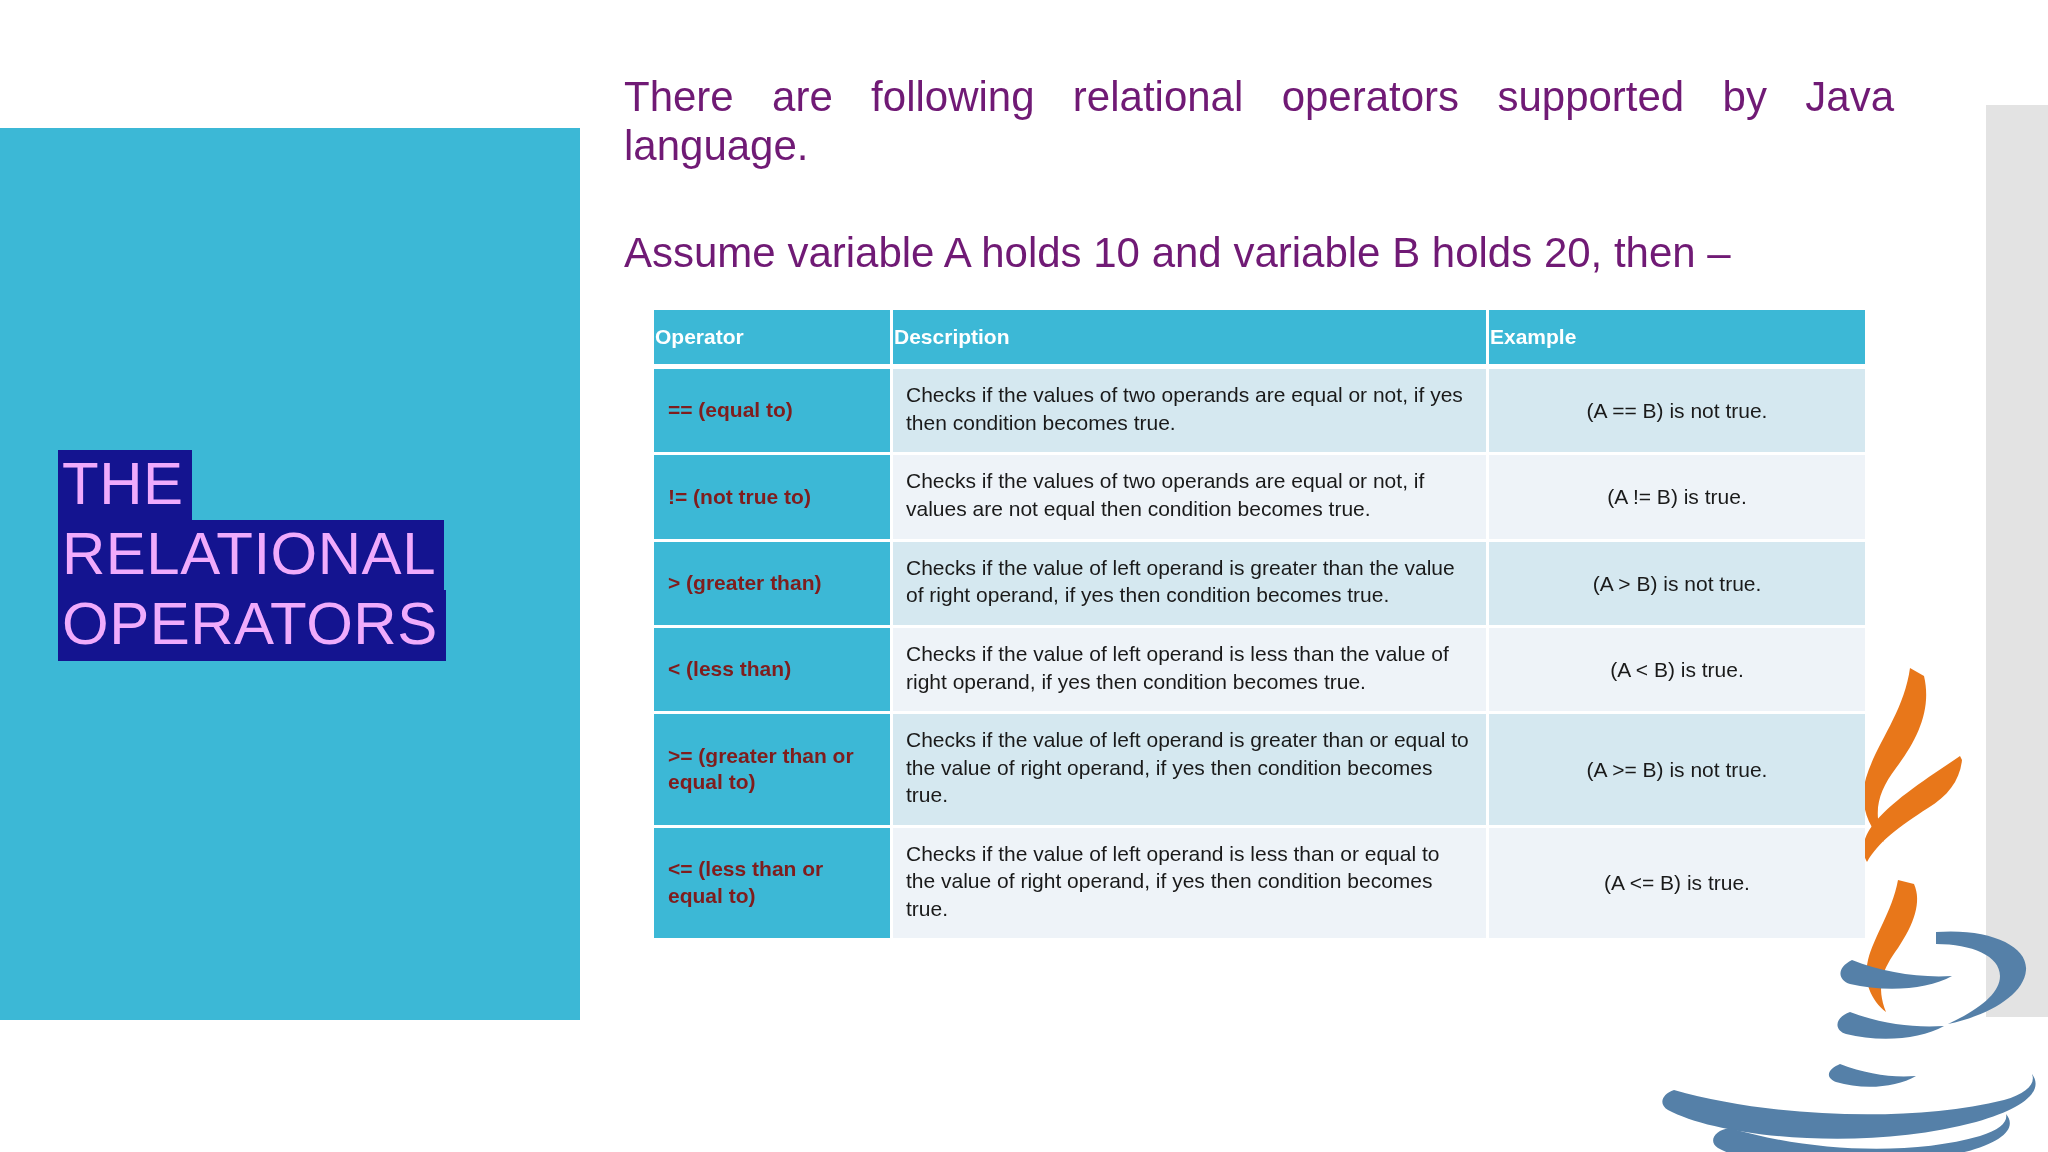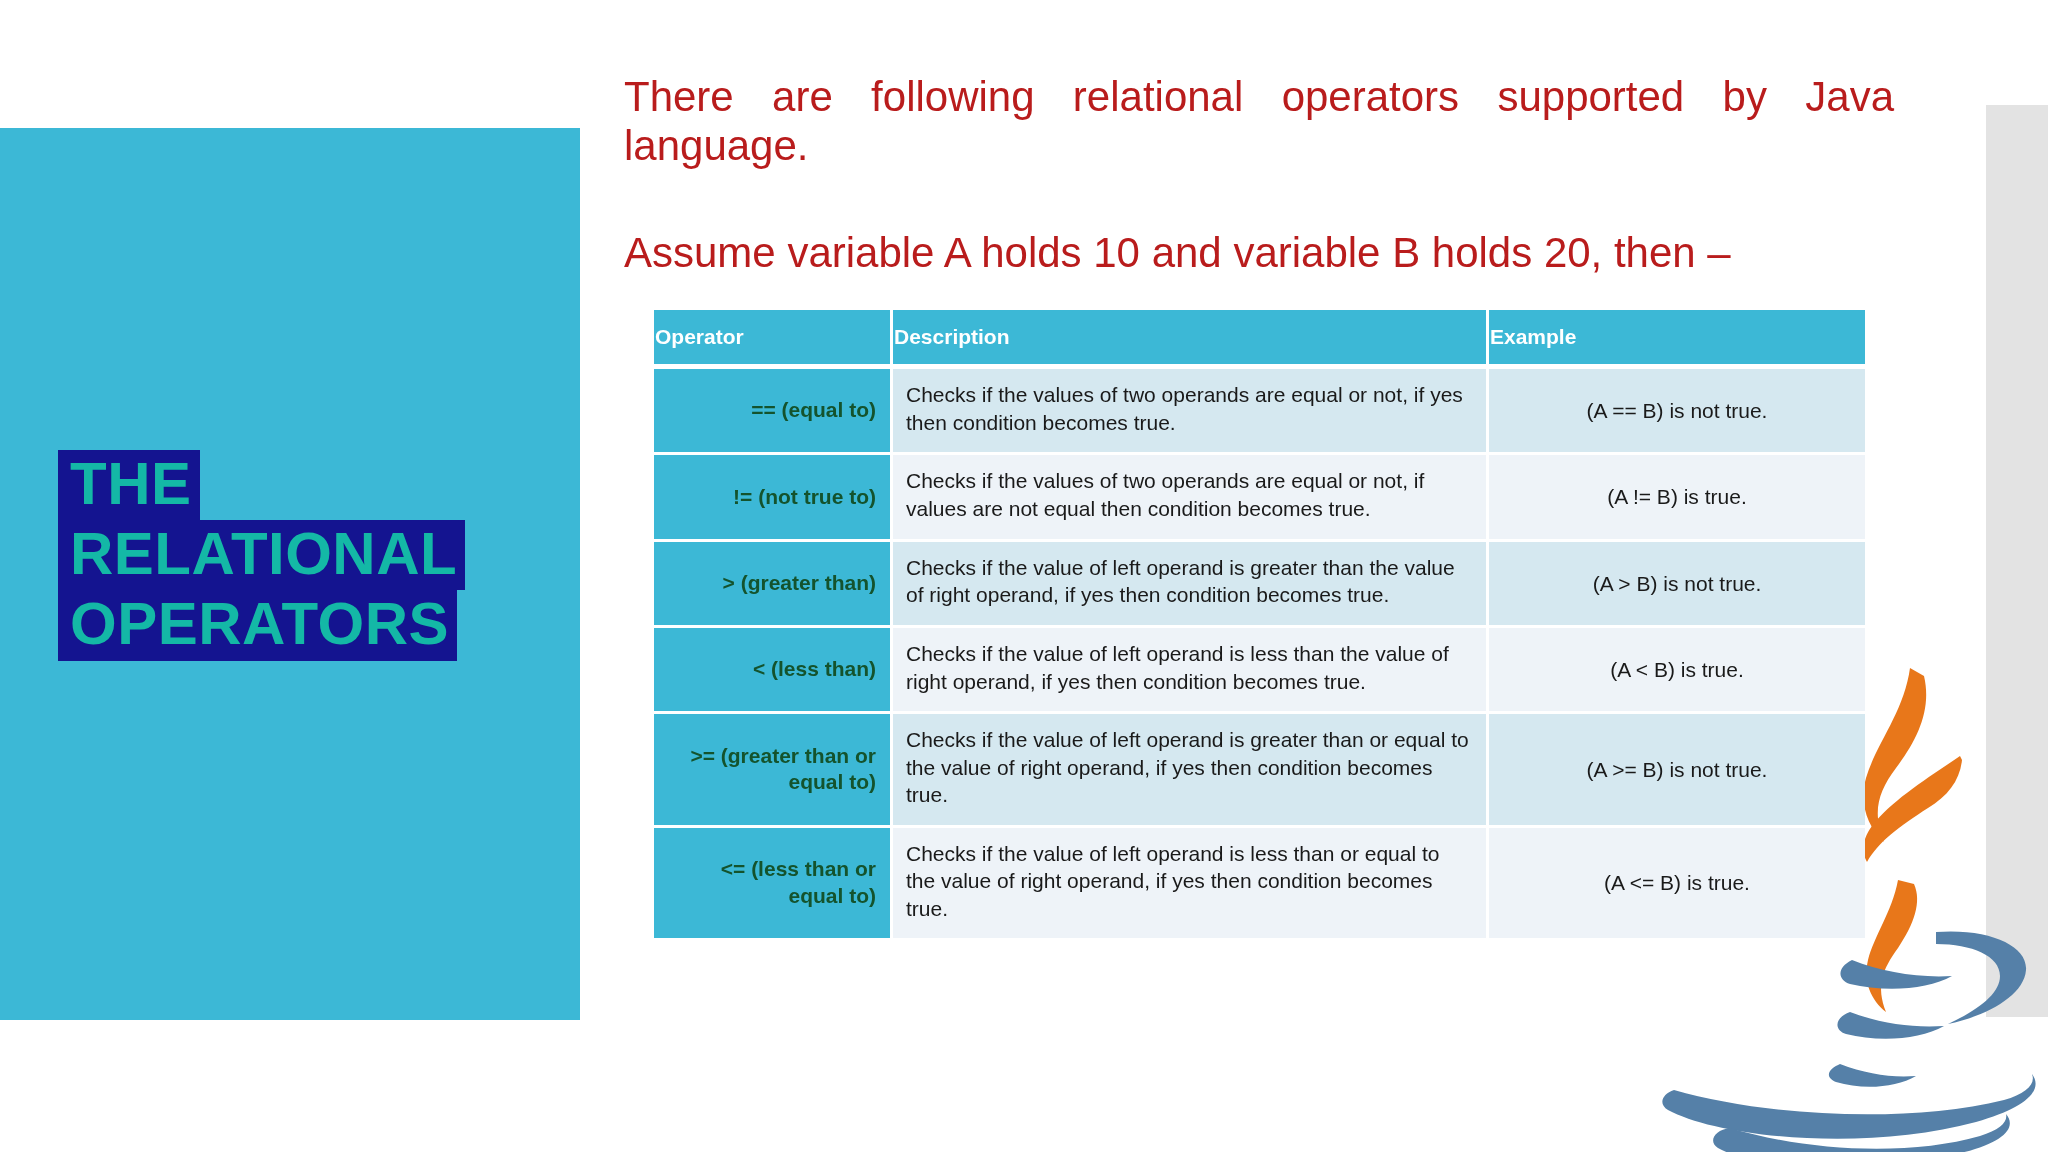--- a/index.html
+++ b/index.html
@@ -30,36 +30,36 @@
     position:absolute;left:0;top:128px;
     width:580px;height:892px;
     background:#3cb8d6;
   }
   #title-block{
     position:absolute;left:58px;top:322px;
     display:flex;flex-direction:column;align-items:flex-start;
   }
   #title-block .tline{
     background:#141490;
-    color:#14b8a6;
+    color:#f0abfc;
     font-size:60px;
     line-height:1.07;
     letter-spacing:0.5px;
-    padding:2px 8px 4px 12px;
+    padding:2px 8px 4px 4px;
     white-space:nowrap;
-    font-weight:700;
+    font-weight:400;
   }
 
   
   #content{
     position:absolute;left:624px;top:0;
     width:1290px;height:1152px;
   }
   .para{
-    color:#b91c1c;
+    color:#701a75;
     font-size:42px;
     line-height:1.17;
     margin:0;
   }
   #para-1{
     position:absolute;left:0;top:72px;width:1270px;
     text-align:justify;
     text-align-last:left;
   }
   #para-2{
@@ -92,23 +92,23 @@
   #op-table th:last-child{border-right:none;}
 
   #op-table td{
     font-size:21px;
     color:#1a1a1a;
     vertical-align:middle;
     border-bottom:3px solid #ffffff;
   }
   #op-table td.op{
     background:#3cb8d6;
-    color:#14532d;
+    color:#7f1d1d;
     font-weight:bold;
-    text-align:right;
+    text-align:left;
     padding:10px 14px;
     border-right:3px solid #ffffff;
     line-height:1.28;
   }
   #op-table td.desc{
     padding:12px 16px 16px 13px;
     line-height:1.31;
     border-right:3px solid #ffffff;
   }
   #op-table td.ex{

